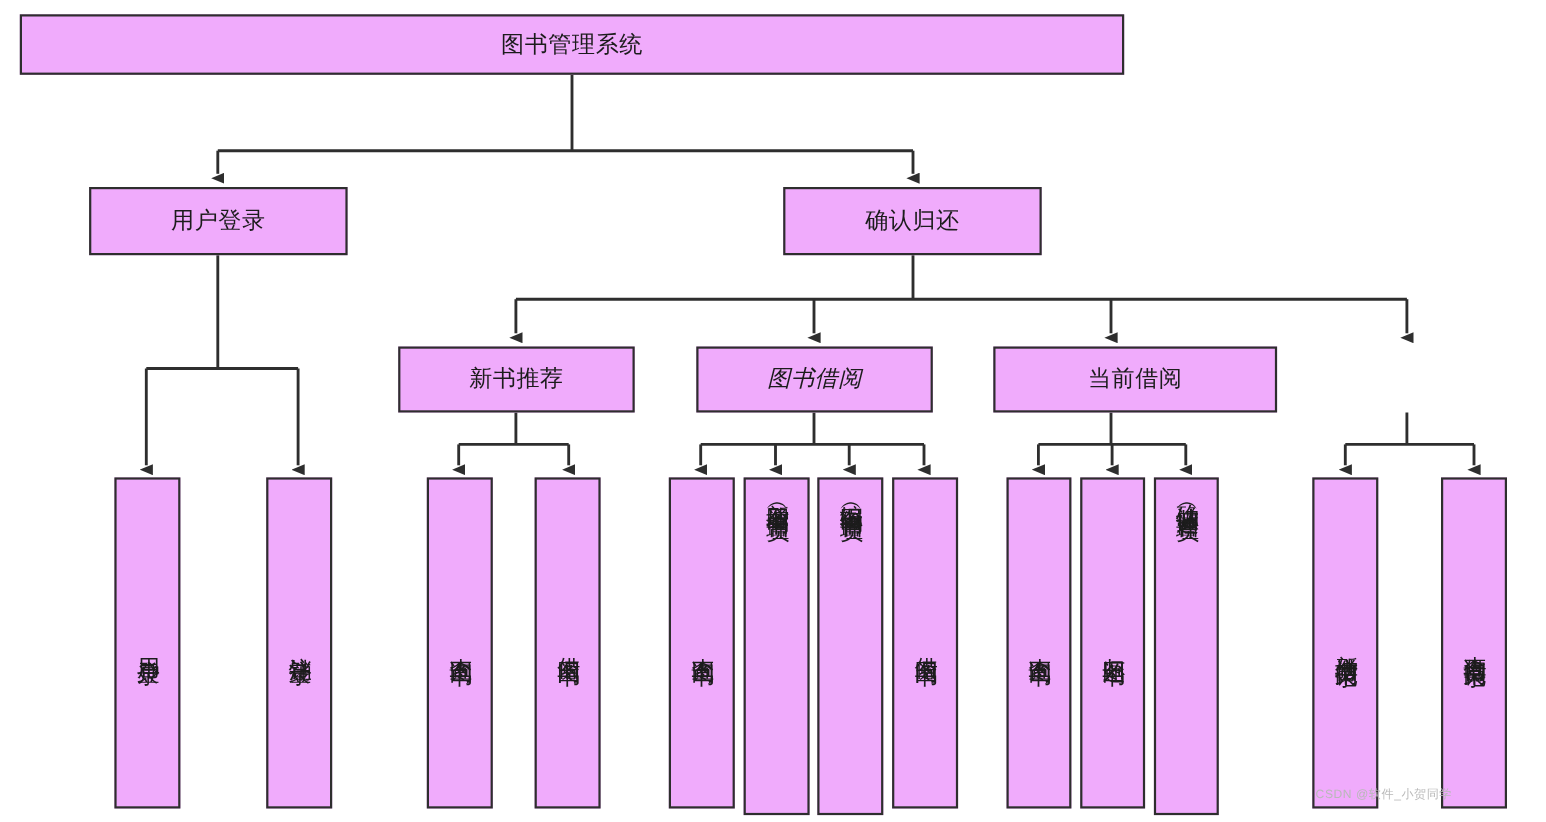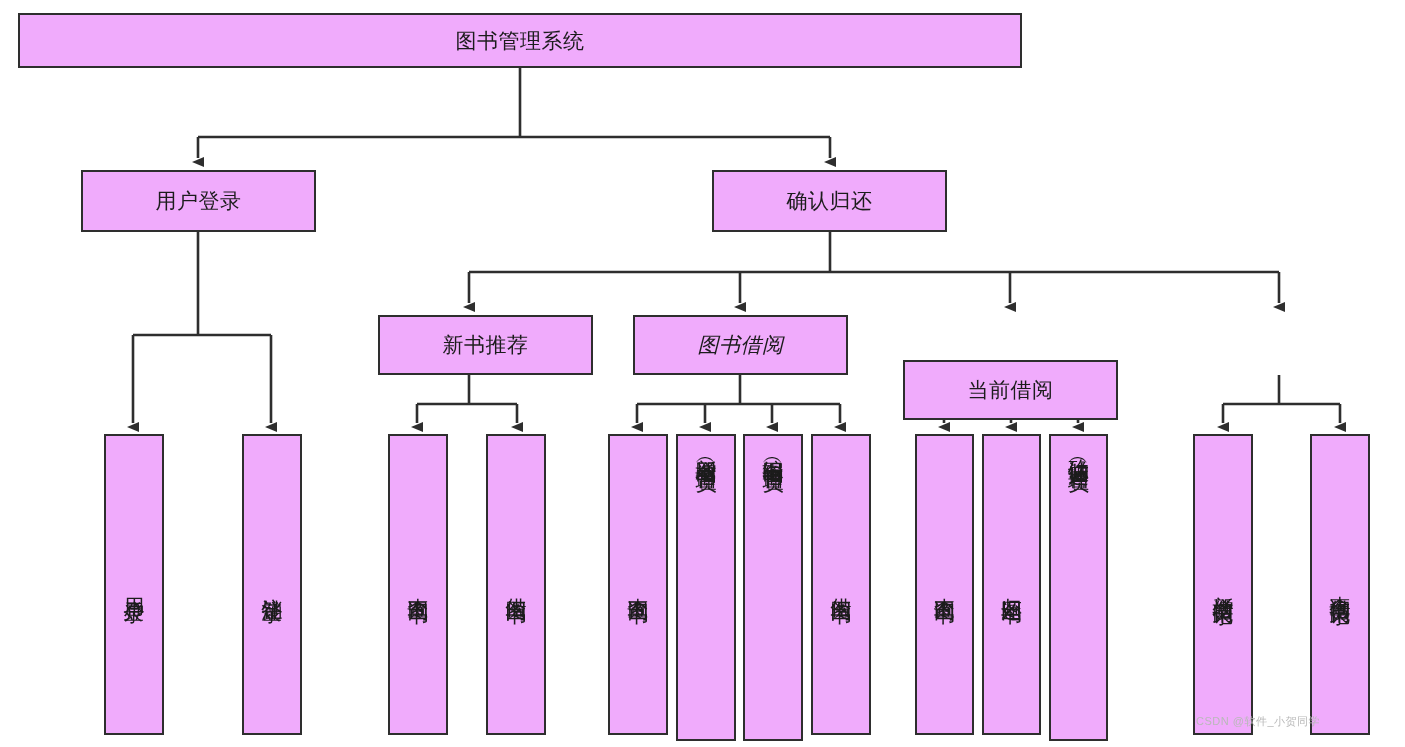--- a/index.html
+++ b/index.html
@@ -126,27 +126,27 @@
     <span class="node-label-h">图书管理系统</span>
   </div>
 
   <div class="node-box" style="left:81px; top:170px; width:235px; height:62px;">
     <span class="node-label-h">用户登录</span>
   </div>
   <div class="node-box" style="left:712px; top:170px; width:235px; height:62px;">
     <span class="node-label-h">确认归还</span>
   </div>
 
-  <div class="node-box" style="left:362px; top:315px; width:215px; height:60px;margin-left:16px;">
+  <div class="node-box" style="left:362px; top:315px; width:215px; height:60px;">
     <span class="node-label-h">新书推荐</span>
   </div>
   <div class="node-box" style="left:633px; top:315px; width:215px; height:60px;font-style:italic;">
     <span class="node-label-h">图书借阅</span>
   </div>
-  <div class="node-box" style="left:903px; top:315px; width:215px; height:60px;margin-top:45px;">
+  <div class="node-box" style="left:903px; top:315px; width:258px; height:60px;">
     <span class="node-label-h">当前借阅</span>
   </div>
 
   <div class="node-box leaf-box center-v" style="left:104px; top:434px; width:60px; height:301px;">
     <span class="node-label-v">用户登录</span>
   </div>
   <div class="node-box leaf-box center-v" style="left:242px; top:434px; width:60px; height:301px;">
     <span class="node-label-v">注销登录</span>
   </div>
 

